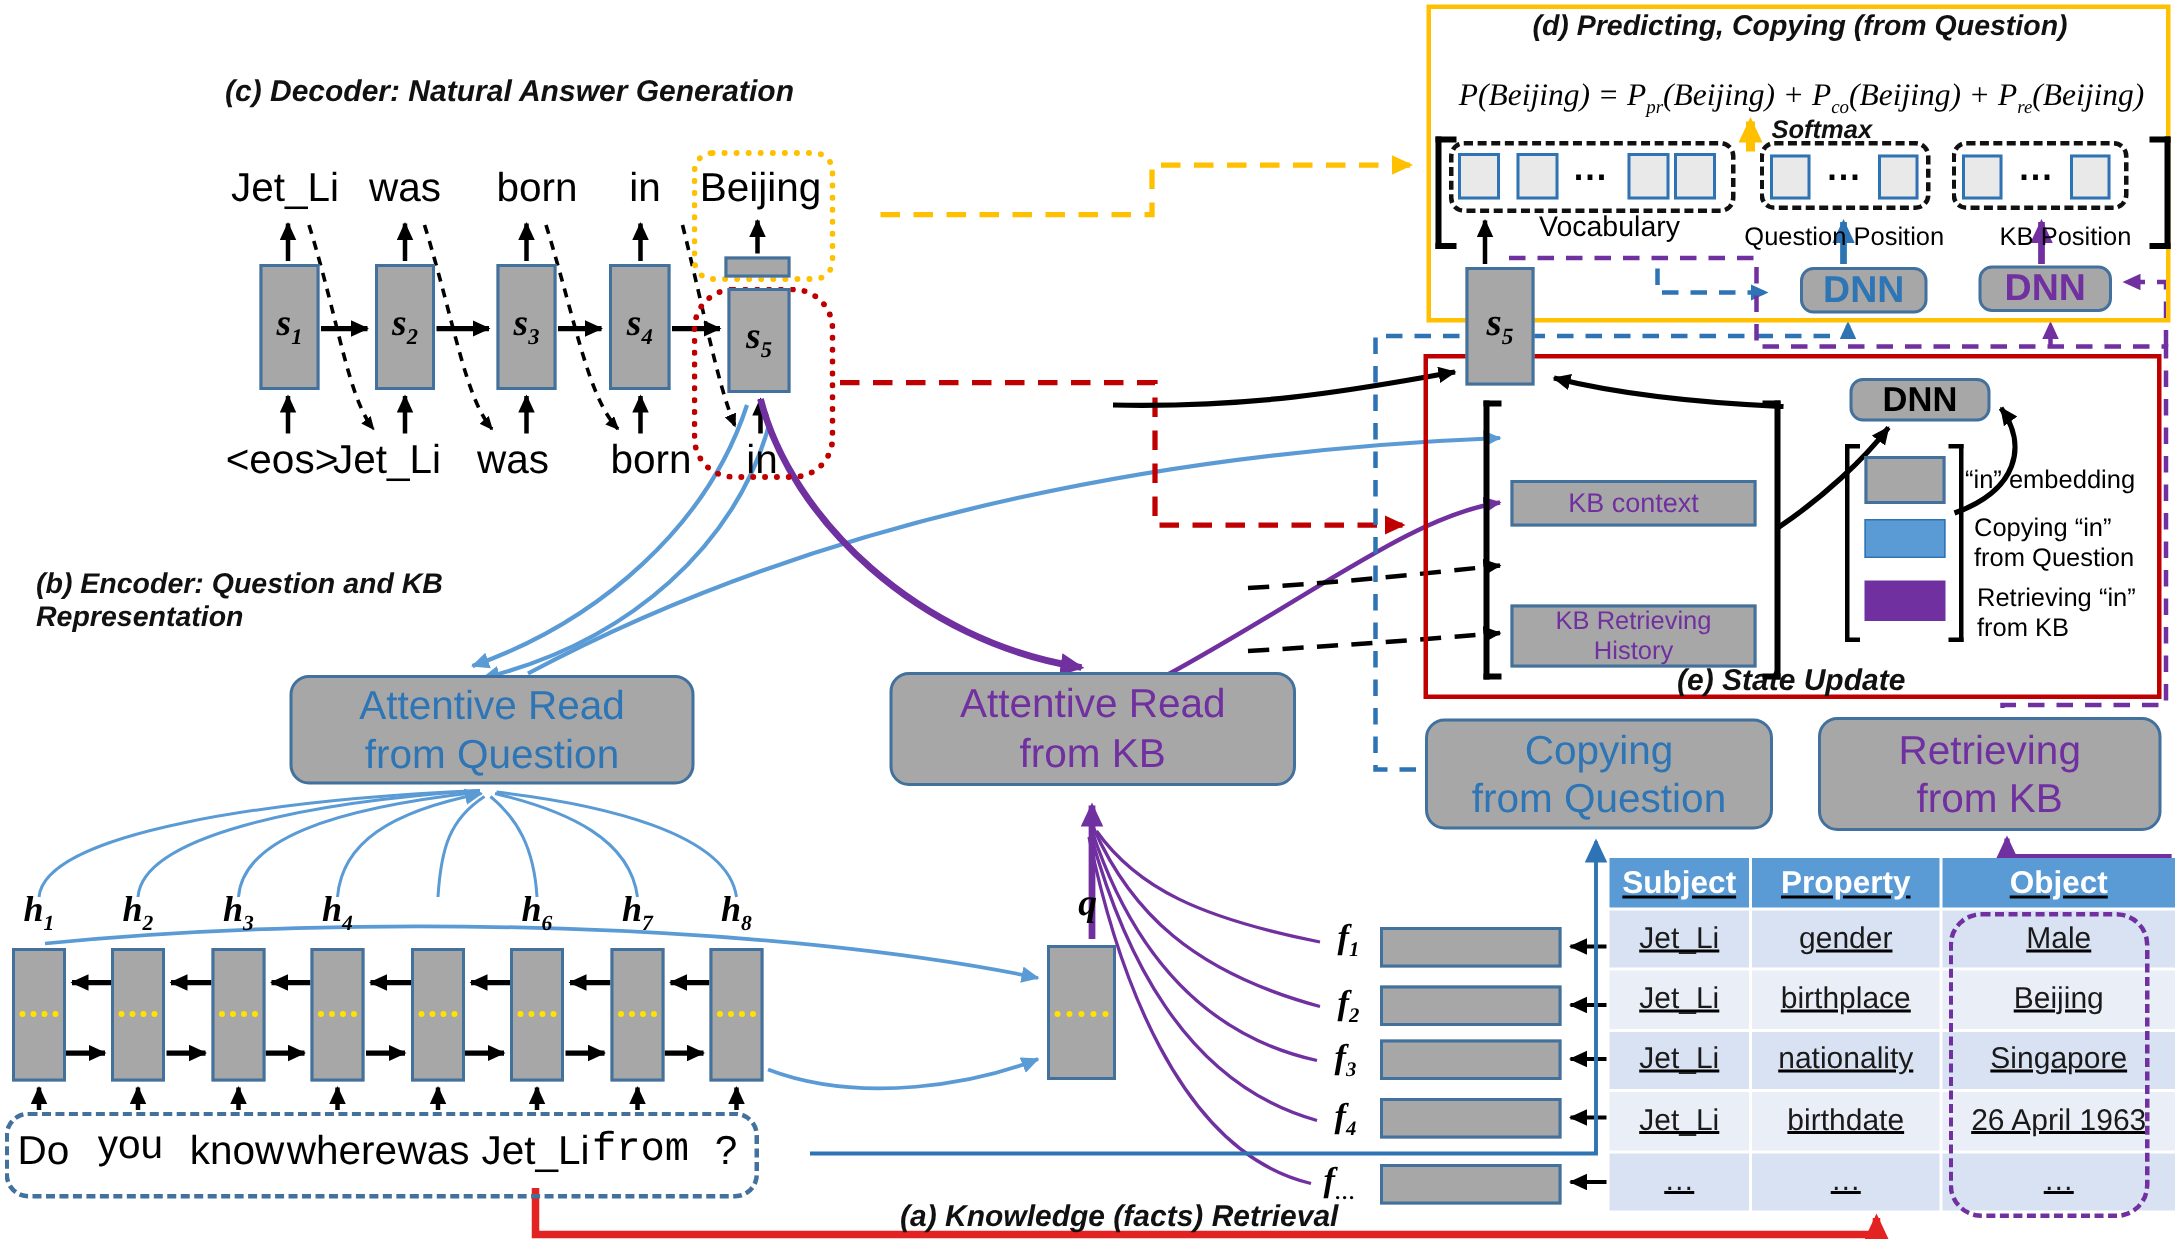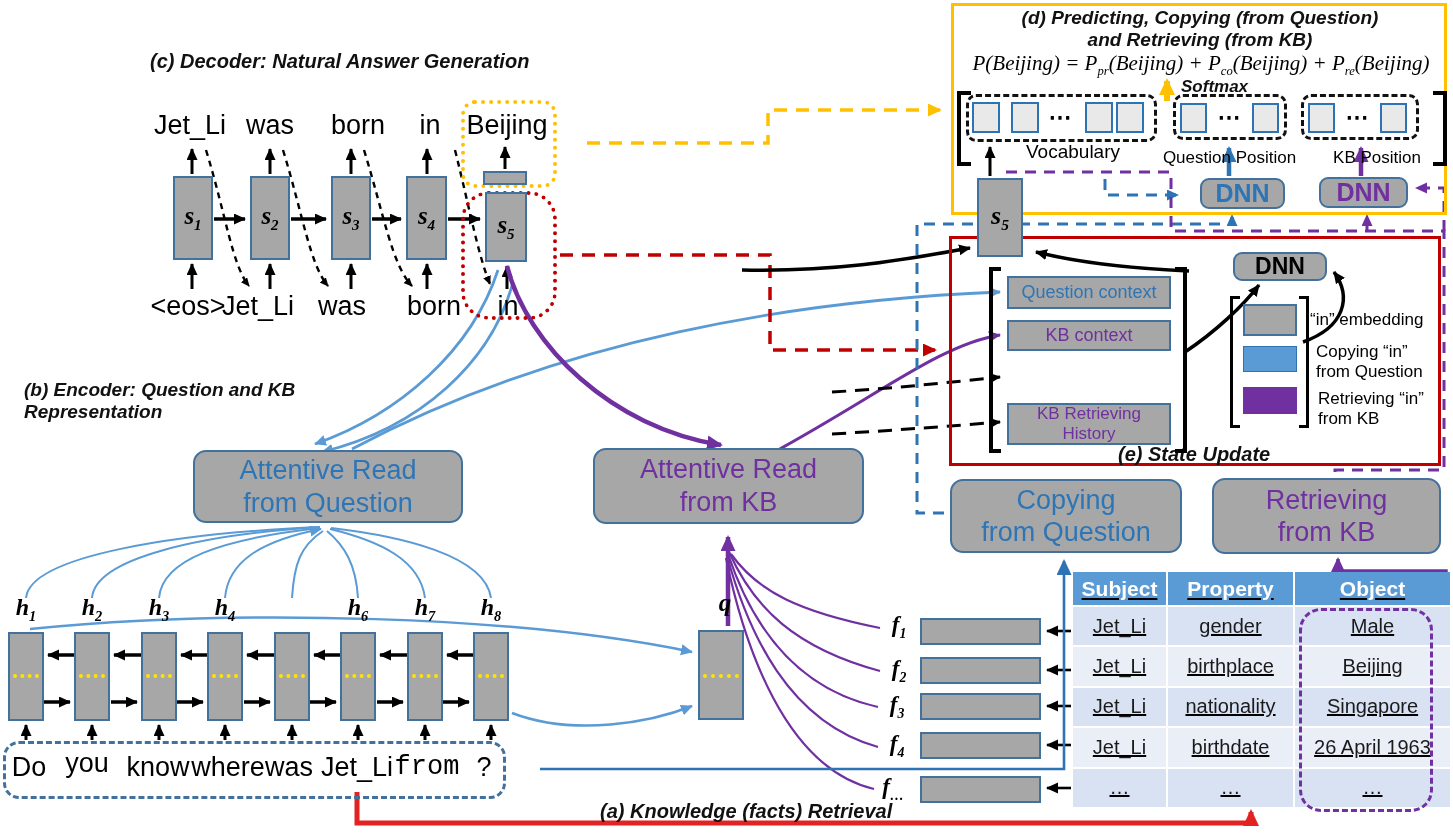--- a/index.html
+++ b/index.html
@@ -376,40 +376,38 @@
 <div class="abs graybox round flexc" style="left:1212px;top:478px;width:229px;height:76px;font-size:27px;line-height:1.2;border-radius:13px;">
   <span class="c-purple"><span>Retrieving</span><br><span>from KB</span></span>
 </div>
 
 <div class="abs" style="left:949px;top:236px;width:492px;height:230px;border:3.5px solid #C00000;box-sizing:border-box;"></div>
 <div class="abs cap" style="left:1118px;top:443px;width:200px;font-size:20px;">(e) State Update</div>
 
 <div class="abs brkL" style="left:989px;top:267px;width:12px;height:186px;"></div>
 <div class="abs brkR" style="left:1175px;top:267px;width:12px;height:186px;"></div>
 
-<div class="abs graybox flexc c-blue" style="left:1007px;top:276px;width:164px;height:33px;font-size:18px;">Question context</div>
 <div class="abs graybox flexc c-purple" style="left:1007px;top:320px;width:164px;height:31px;font-size:18px;">KB context</div>
 <div class="abs graybox flexc c-purple" style="left:1007px;top:403px;width:164px;height:42px;font-size:17px;line-height:1.15;">KB Retrieving History</div>
 
 <div class="abs graybox round flexc" style="left:1233px;top:252px;width:94px;height:29px;font-size:23px;font-weight:bold;border-radius:9px;">DNN</div>
 
 <div class="abs brkL" style="left:1230px;top:296px;width:10px;height:132px;border-width:3.5px;"></div>
 <div class="abs brkR" style="left:1299px;top:296px;width:10px;height:132px;border-width:3.5px;"></div>
 <div class="abs graybox" style="left:1243px;top:304px;width:54px;height:32px;"></div>
 <div class="abs" style="left:1243px;top:346px;width:54px;height:26px;background:#5B9BD5;border:1px solid #2E74B5;box-sizing:border-box;"></div>
 <div class="abs" style="left:1243px;top:387px;width:54px;height:27px;background:#7030A0;box-sizing:border-box;"></div>
 <div class="abs" style="left:1310px;top:310px;width:140px;font-size:17px;">“in” embedding</div>
 <div class="abs prewrap" style="left:1316px;top:342px;width:135px;font-size:17px;line-height:1.18;">Copying “in”
 from Question</div>
 <div class="abs prewrap" style="left:1318px;top:389px;width:135px;font-size:17px;line-height:1.18;">Retrieving “in”
 from KB</div>
 
 <div class="abs" style="left:951px;top:3px;width:496px;height:212px;border:3.5px solid #FFC000;box-sizing:border-box;"></div>
 <div class="abs cap flexc" style="left:980px;top:7px;width:440px;font-size:19px;">(d) Predicting, Copying  (from Question)</div>
-<div class="abs cap flexc" style="left:980px;top:29px;width:440px;font-size:19px;">and Retrieving (from KB)</div>
 
 <div class="abs flexc" style="left:956px;top:51px;width:490px;font-size:21px;font-family:'Liberation Serif',serif;font-style:italic;">
   <span><span>P(Beijing) = P</span><sub>pr</sub><span>(Beijing) + P</span><sub>co</sub><span>(Beijing) + P</span><sub>re</sub><span>(Beijing)</span></span>
 </div>
 <div class="abs cap" style="left:1181px;top:77px;width:100px;font-size:17px;">Softmax</div>
 
 <div class="abs brkL" style="left:957px;top:91px;width:14px;height:75px;"></div>
 <div class="abs brkR" style="left:1433px;top:91px;width:14px;height:75px;"></div>
 
 <div class="abs dashgrp" style="left:966px;top:94px;width:191px;height:48px;"></div>

